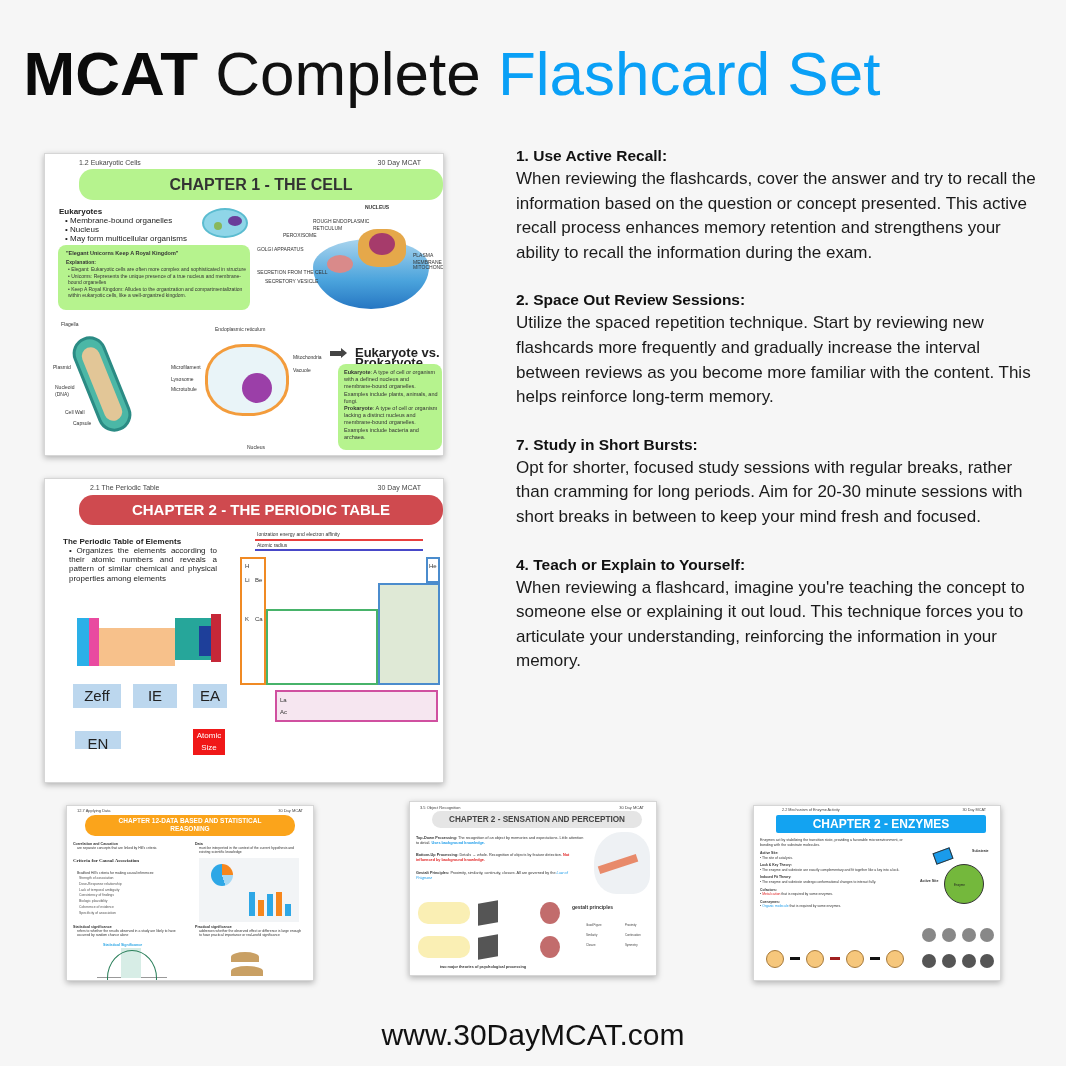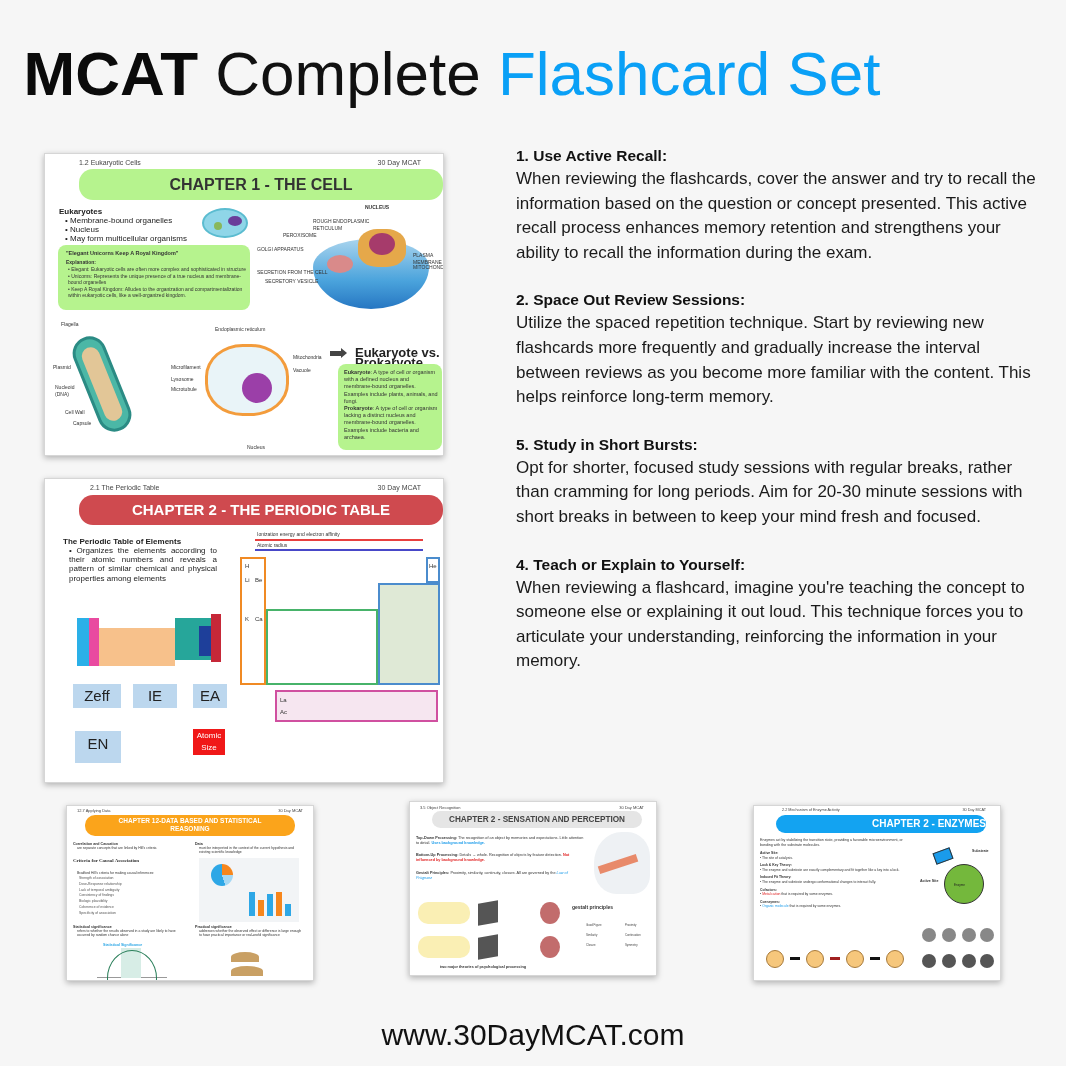--- a/index.html
+++ b/index.html
@@ -153,21 +153,21 @@
     <div class="small" style="left:15px;top:20px;font-size:6px;">Be</div>
     <div class="small" style="left:5px;top:59px;font-size:6px;">K</div>
     <div class="small" style="left:15px;top:59px;font-size:6px;">Ca</div>
     <div class="small" style="left:40px;top:140px;font-size:6px;">La</div>
     <div class="small" style="left:40px;top:152px;font-size:6px;">Ac</div>
   </div>
 
   <div class="box-blue" style="left:28px;top:205px;width:48px;height:24px;line-height:24px;">Zeff</div>
   <div class="box-blue" style="left:88px;top:205px;width:44px;height:24px;line-height:24px;">IE</div>
   <div class="box-blue" style="left:148px;top:205px;width:34px;height:24px;line-height:24px;">EA</div>
-  <div class="box-blue" style="left:30px;top:252px;width:46px;height:32px;line-height:26px;">EN</div>
+  <div class="box-blue" style="left:30px;top:252px;width:46px;height:18px;line-height:26px;">EN</div>
   <div class="box-blue" style="left:148px;top:250px;width:32px;height:26px;line-height:12px;background:#f01818;color:#fff;font-size:8px;padding-top:1px;">Atomic Size</div>
 
 </div>
 
 <div class="card" id="c3">
   <div class="sec" style="left:10px;top:2px;font-size:4px;">12.7 Applying Data</div>
   <div class="brand" style="right:10px;top:2px;font-size:4px;">30 Day MCAT</div>
   <div class="pill" style="left:18px;top:9px;width:210px;height:21px;background:#fba41b;color:#fff;font-size:6.5px;line-height:8px;padding:2px 20px;border-radius:10px;">CHAPTER 12-DATA BASED AND STATISTICAL REASONING</div>
   <div class="small" style="left:6px;top:35px;font-size:3.6px;font-weight:700;">Correlation and Causation</div>
   <div class="small" style="left:10px;top:40px;width:100px;font-size:3.4px;line-height:4.4px;">are separate concepts that are linked by Hill's criteria</div>
@@ -240,21 +240,21 @@
     <div>Proximity</div>
       <div>Continuation</div>
       <div>Symmetry</div>
   </div>
   <div class="small" style="left:30px;top:162px;font-size:3.8px;font-weight:700;">two major theories of psychological processing</div>
 </div>
 
 <div class="card" id="c5">
   <div class="sec" style="left:28px;top:2px;font-size:3.8px;">2.2 Mechanism of Enzyme Activity</div>
   <div class="brand" style="right:14px;top:2px;font-size:3.8px;">30 Day MCAT</div>
-  <div class="pill" style="left:22px;top:9px;width:210px;height:18px;background:#13a3f1;color:#fff;font-size:10px;line-height:18px;border-radius:9px;text-align:right;">CHAPTER 2 - ENZYMES</div>
+  <div class="pill" style="left:22px;top:9px;width:210px;height:18px;background:#13a3f1;color:#fff;font-size:12px;line-height:18px;border-radius:2px;">CHAPTER 2 - ENZYMES</div>
   <div class="small" style="left:6px;top:32px;width:146px;font-size:3.6px;line-height:4.6px;">Enzymes act by stabilizing the transition state, providing a favorable microenvironment, or bonding with the substrate molecules.</div>
   <div class="small" style="left:6px;top:44px;width:162px;font-size:3.4px;line-height:4.6px;">
     <div style="font-weight:700;margin-top:1px;">Active Site:</div>
     <div>• <span>The site of catalysis.</span></div>
     <div style="font-weight:700;margin-top:3px;">Lock &amp; Key Theory:</div>
     <div>• <span>The enzyme and substrate are exactly complementary and fit together like a key into a lock.</span></div>
     <div style="font-weight:700;margin-top:3px;">Induced Fit Theory:</div>
     <div>• <span>The enzyme and substrate undergo conformational changes to interact fully.</span></div>
     <div style="font-weight:700;margin-top:3px;">Cofactors:</div>
     <div>• <span style="color:#e02020">Metal cation</span><span> that is required by some enzymes.</span></div>
@@ -292,21 +292,21 @@
 <div class="right">
   <div class="tip">
     <h3>1. Use Active Recall:</h3>
     <p>When reviewing the flashcards, cover the answer and try to recall the information based on the question or concept presented. This active recall process enhances memory retention and strengthens your ability to recall the information during the exam.</p>
   </div>
   <div class="tip">
     <h3>2. Space Out Review Sessions:</h3>
     <p>Utilize the spaced repetition technique. Start by reviewing new flashcards more frequently and gradually increase the interval between reviews as you become more familiar with the content. This helps reinforce long-term memory.</p>
   </div>
   <div class="tip">
-    <h3>5. Study in Short Bursts:</h3>
+    <h3>7. Study in Short Bursts:</h3>
     <p>Opt for shorter, focused study sessions with regular breaks, rather than cramming for long periods. Aim for 20-30 minute sessions with short breaks in between to keep your mind fresh and focused.</p>
   </div>
   <div class="tip">
     <h3>4. Teach or Explain to Yourself:</h3>
     <p>When reviewing a flashcard, imagine you're teaching the concept to someone else or explaining it out loud. This technique forces you to articulate your understanding, reinforcing the information in your memory.</p>
   </div>
 </div>
 
 <div class="footer">www.30DayMCAT.com</div>
 

